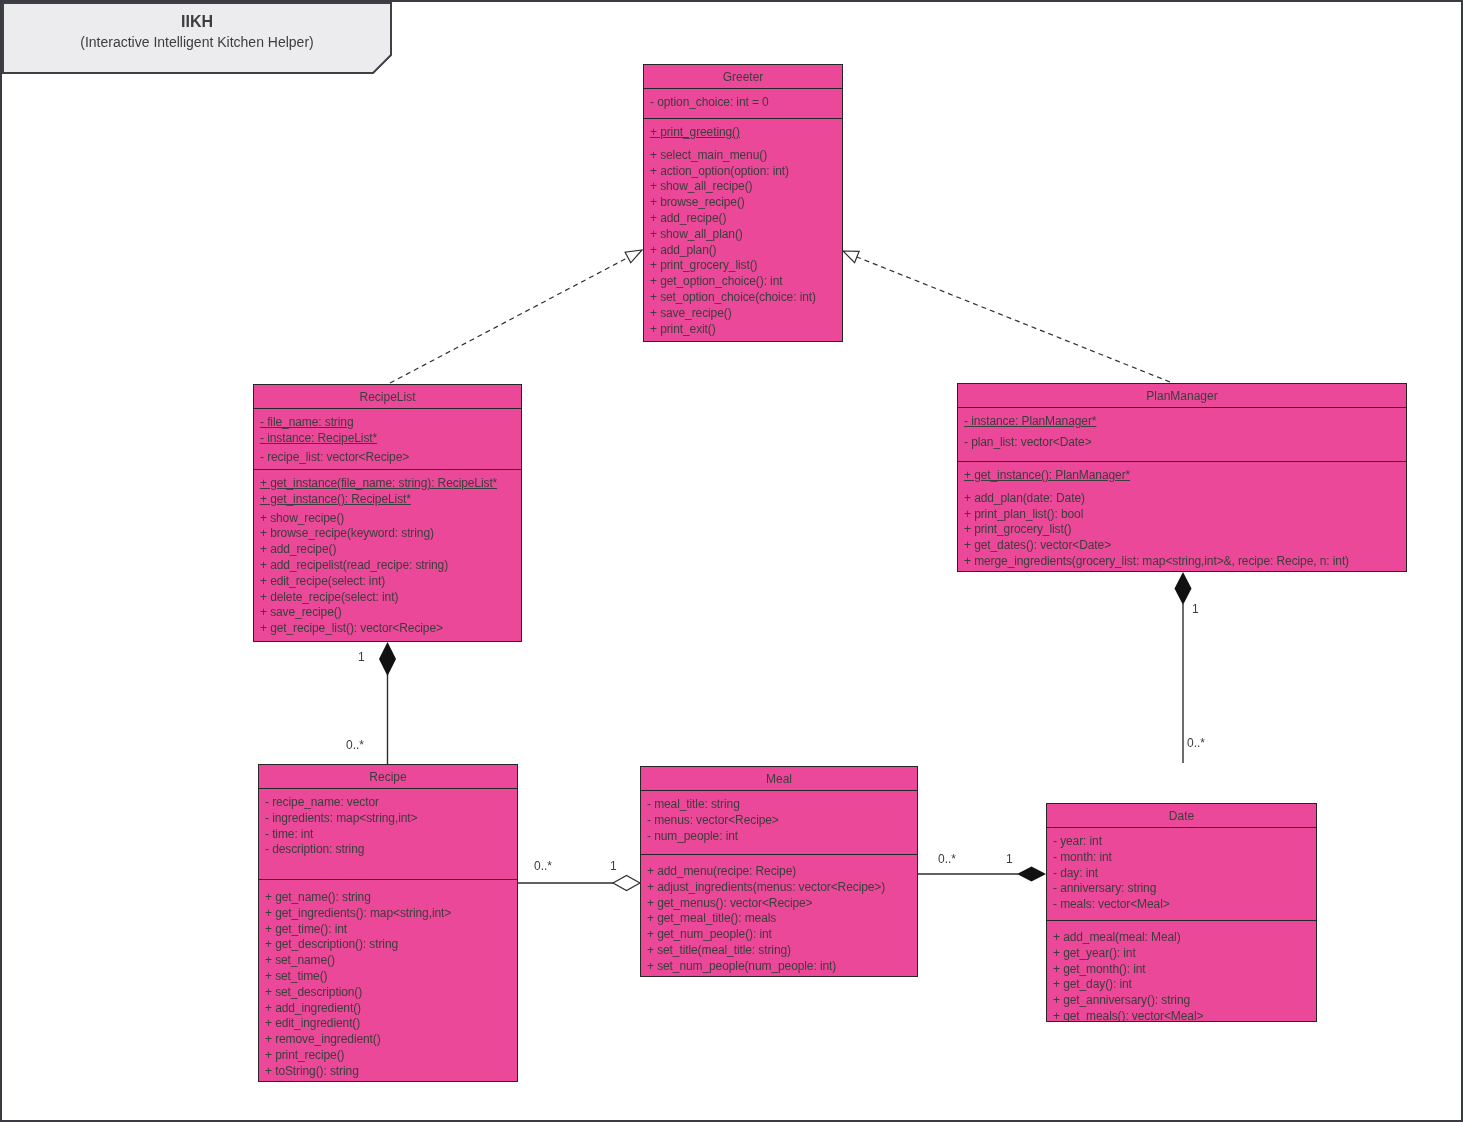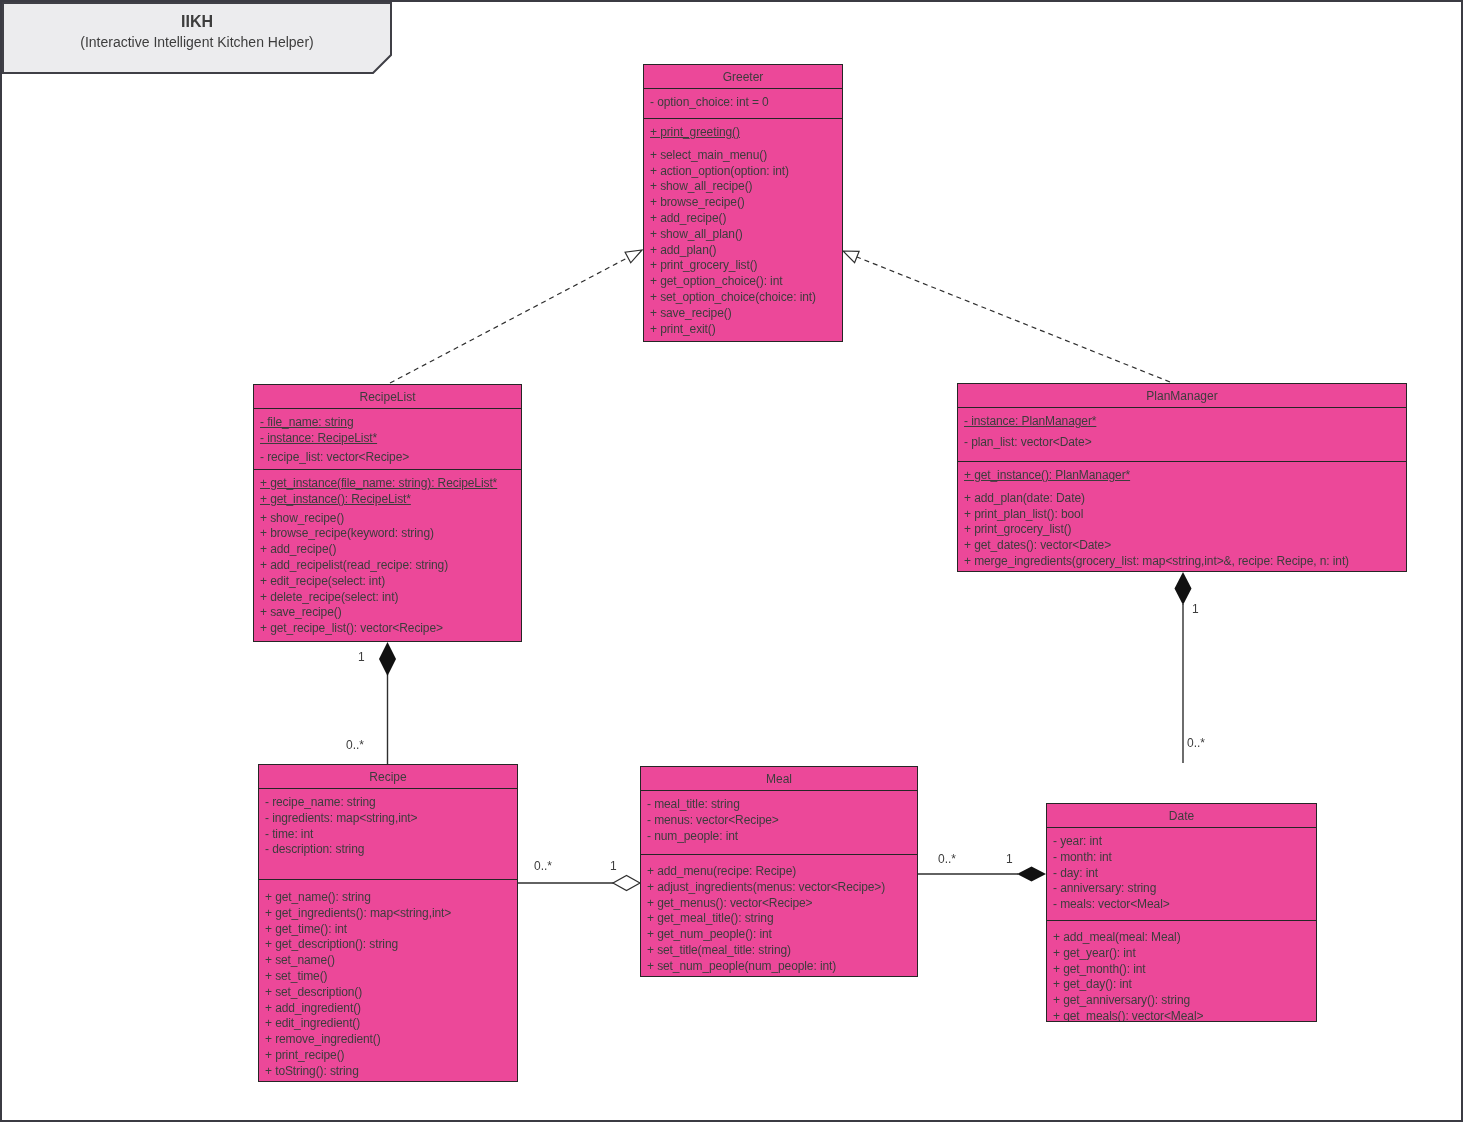--- a/index.html
+++ b/index.html
@@ -133,21 +133,21 @@
       <div class="row">+ print_plan_list(): bool</div>
       <div class="row">+ print_grocery_list()</div>
       <div class="row">+ get_dates(): vector&lt;Date&gt;</div>
       <div class="row">+ merge_ingredients(grocery_list: map&lt;string,int&gt;&amp;, recipe: Recipe, n: int)</div>
     </div>
   </div>
 
   <div class="cls it" style="left:256px;top:762px;width:260px;height:318px;">
     <div class="cls-title">Recipe</div>
     <div class="sec" style="height:90px;">
-      <div class="row">- recipe_name: string</div>
+      <div class="row">- recipe_name: vector</div>
       <div class="row">- ingredients: map&lt;string,int&gt;</div>
       <div class="row">- time: int</div>
       <div class="row">- description: string</div>
     </div>
     <div class="sec sec-methods" style="padding-top:10px;font-style:normal;">
       <div class="row">+ get_name(): string</div>
       <div class="row">+ get_ingredients(): map&lt;string,int&gt;</div>
       <div class="row">+ get_time(): int</div>
       <div class="row">+ get_description(): string</div>
       <div class="row">+ set_name()</div>
@@ -165,21 +165,21 @@
     <div class="cls-title">Meal</div>
     <div class="sec" style="height:63px;">
       <div class="row">- meal_title: string</div>
       <div class="row">- menus: vector&lt;Recipe&gt;</div>
       <div class="row">- num_people: int</div>
     </div>
     <div class="sec sec-methods" style="padding-top:9px;">
       <div class="row">+ add_menu(recipe: Recipe)</div>
       <div class="row">+ adjust_ingredients(menus: vector&lt;Recipe&gt;)</div>
       <div class="row">+ get_menus(): vector&lt;Recipe&gt;</div>
-      <div class="row">+ get_meal_title(): string</div>
+      <div class="row">+ get_meal_title(): meals</div>
       <div class="row">+ get_num_people(): int</div>
       <div class="row">+ set_title(meal_title: string)</div>
       <div class="row">+ set_num_people(num_people: int)</div>
     </div>
   </div>
 
   <div class="cls" style="left:1044px;top:801px;width:271px;height:219px;">
     <div class="cls-title">Date</div>
     <div class="sec" style="height:92px;">
       <div class="row">- year: int</div>

